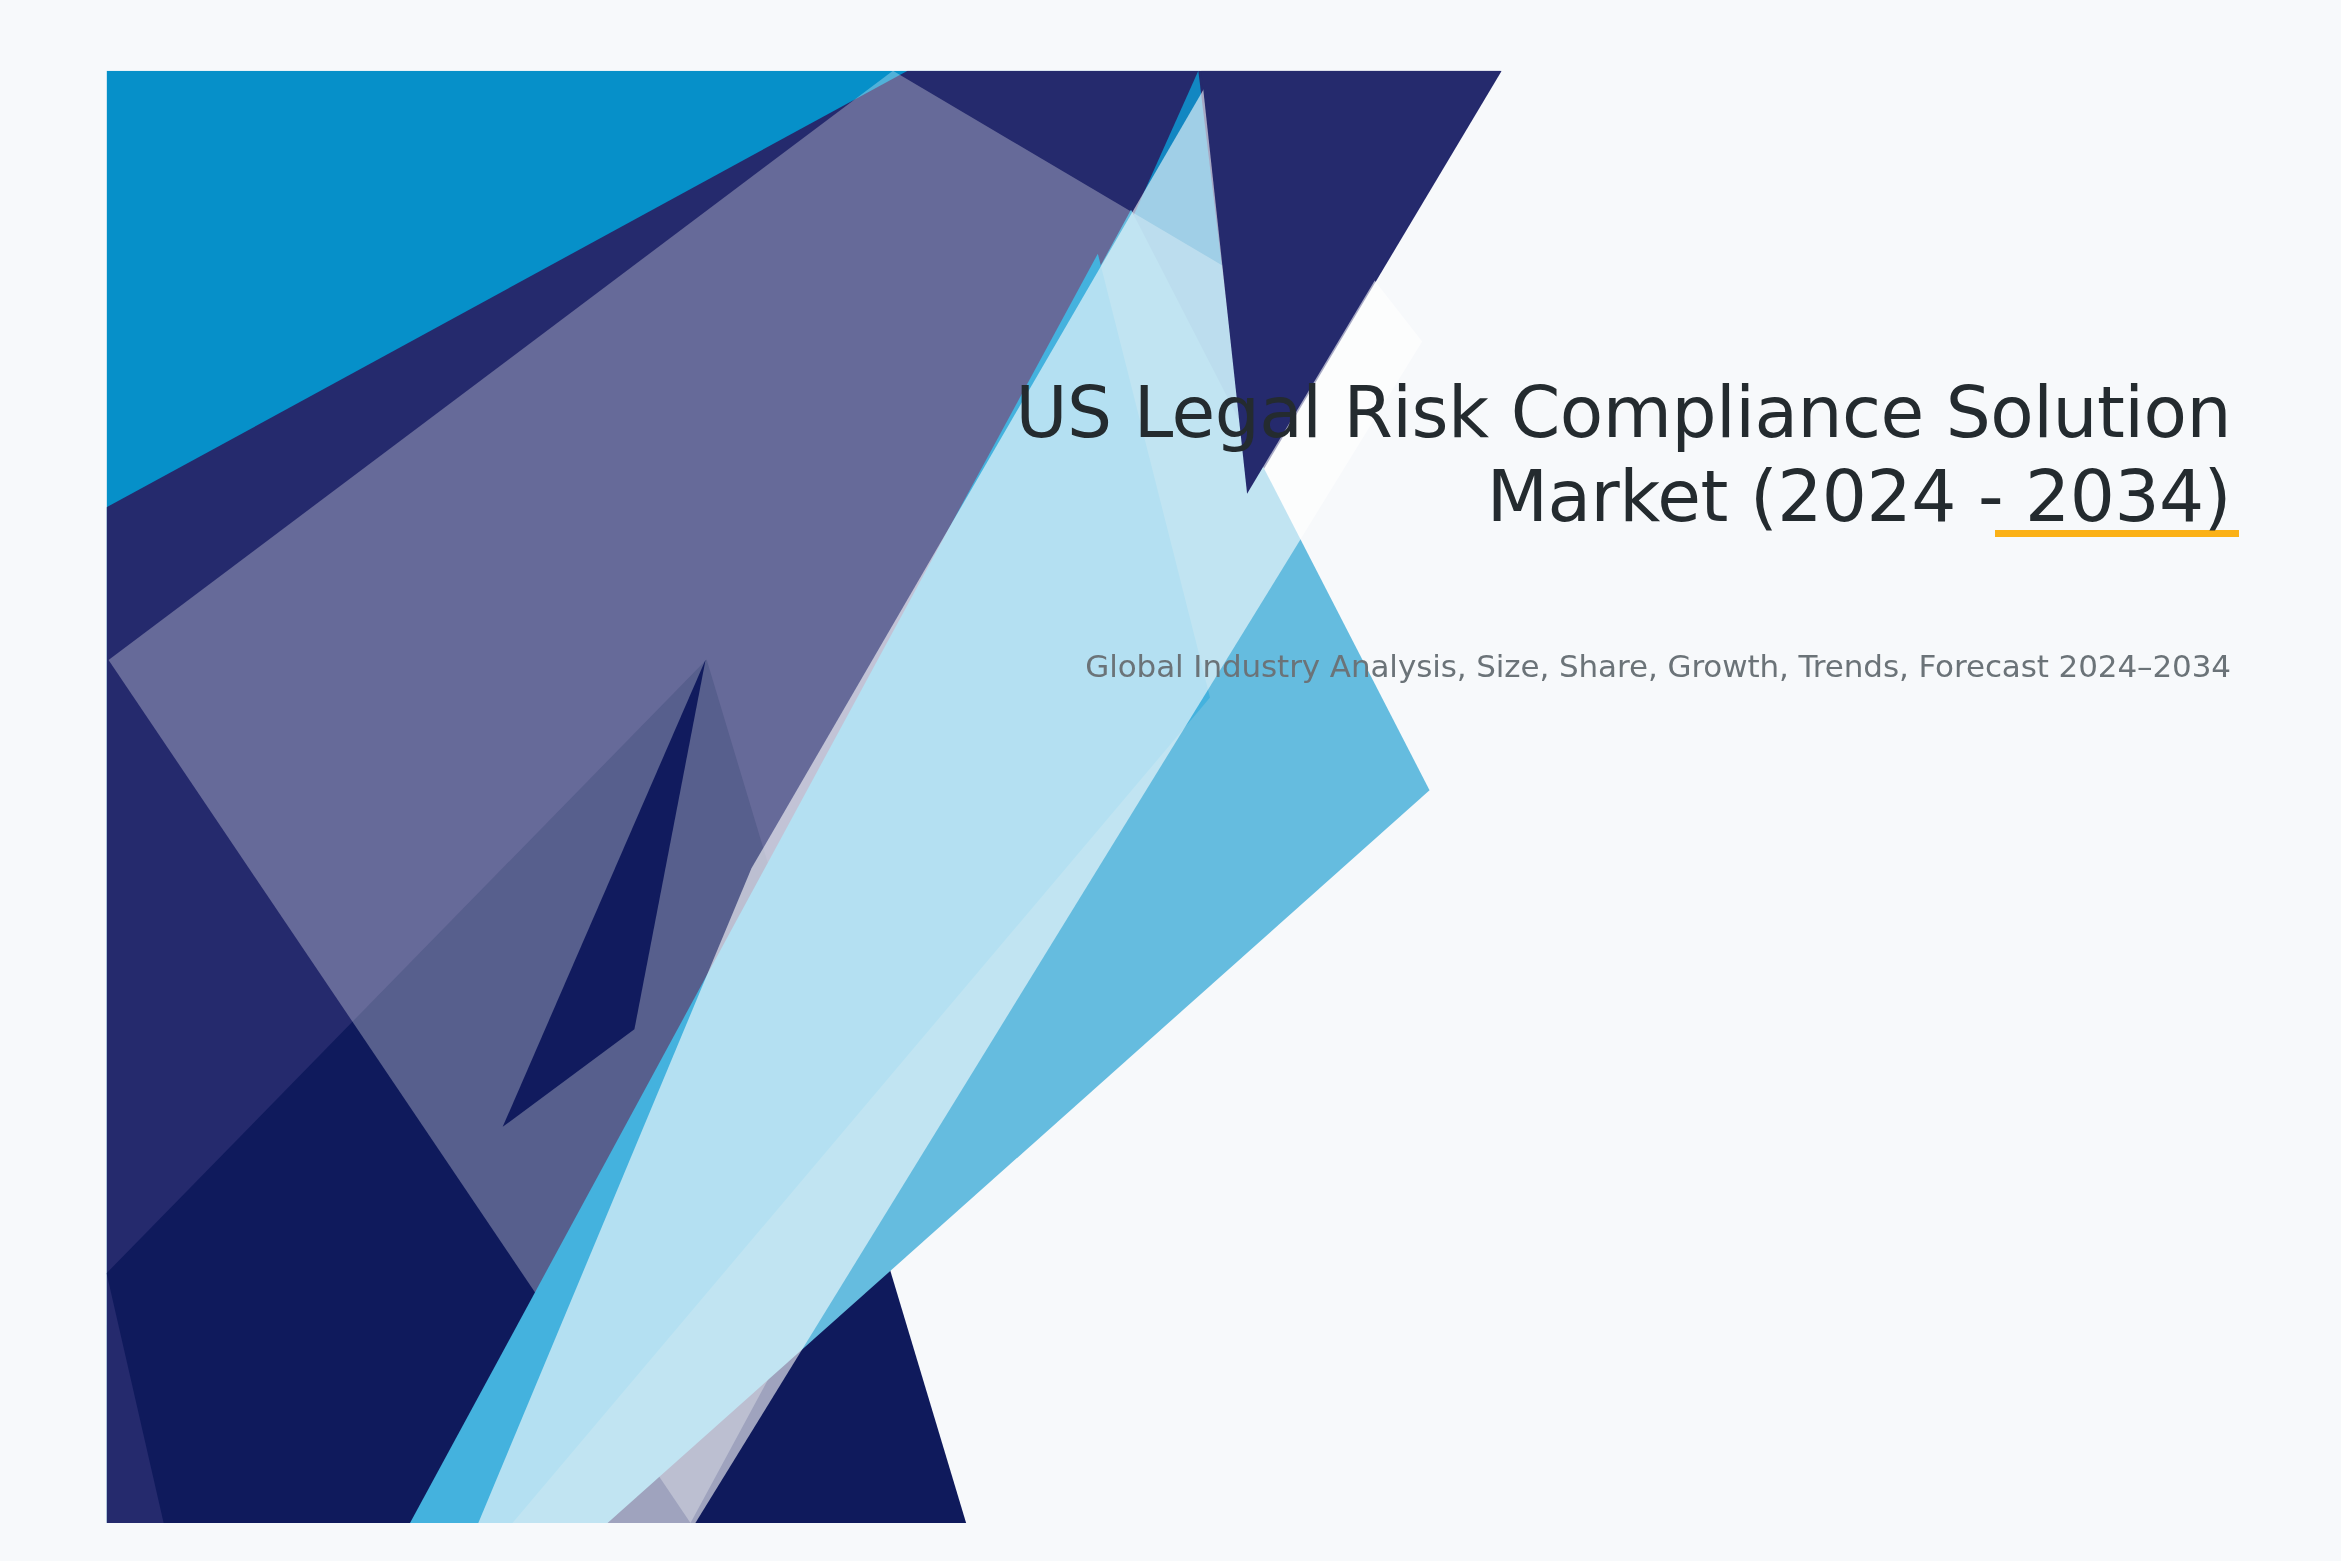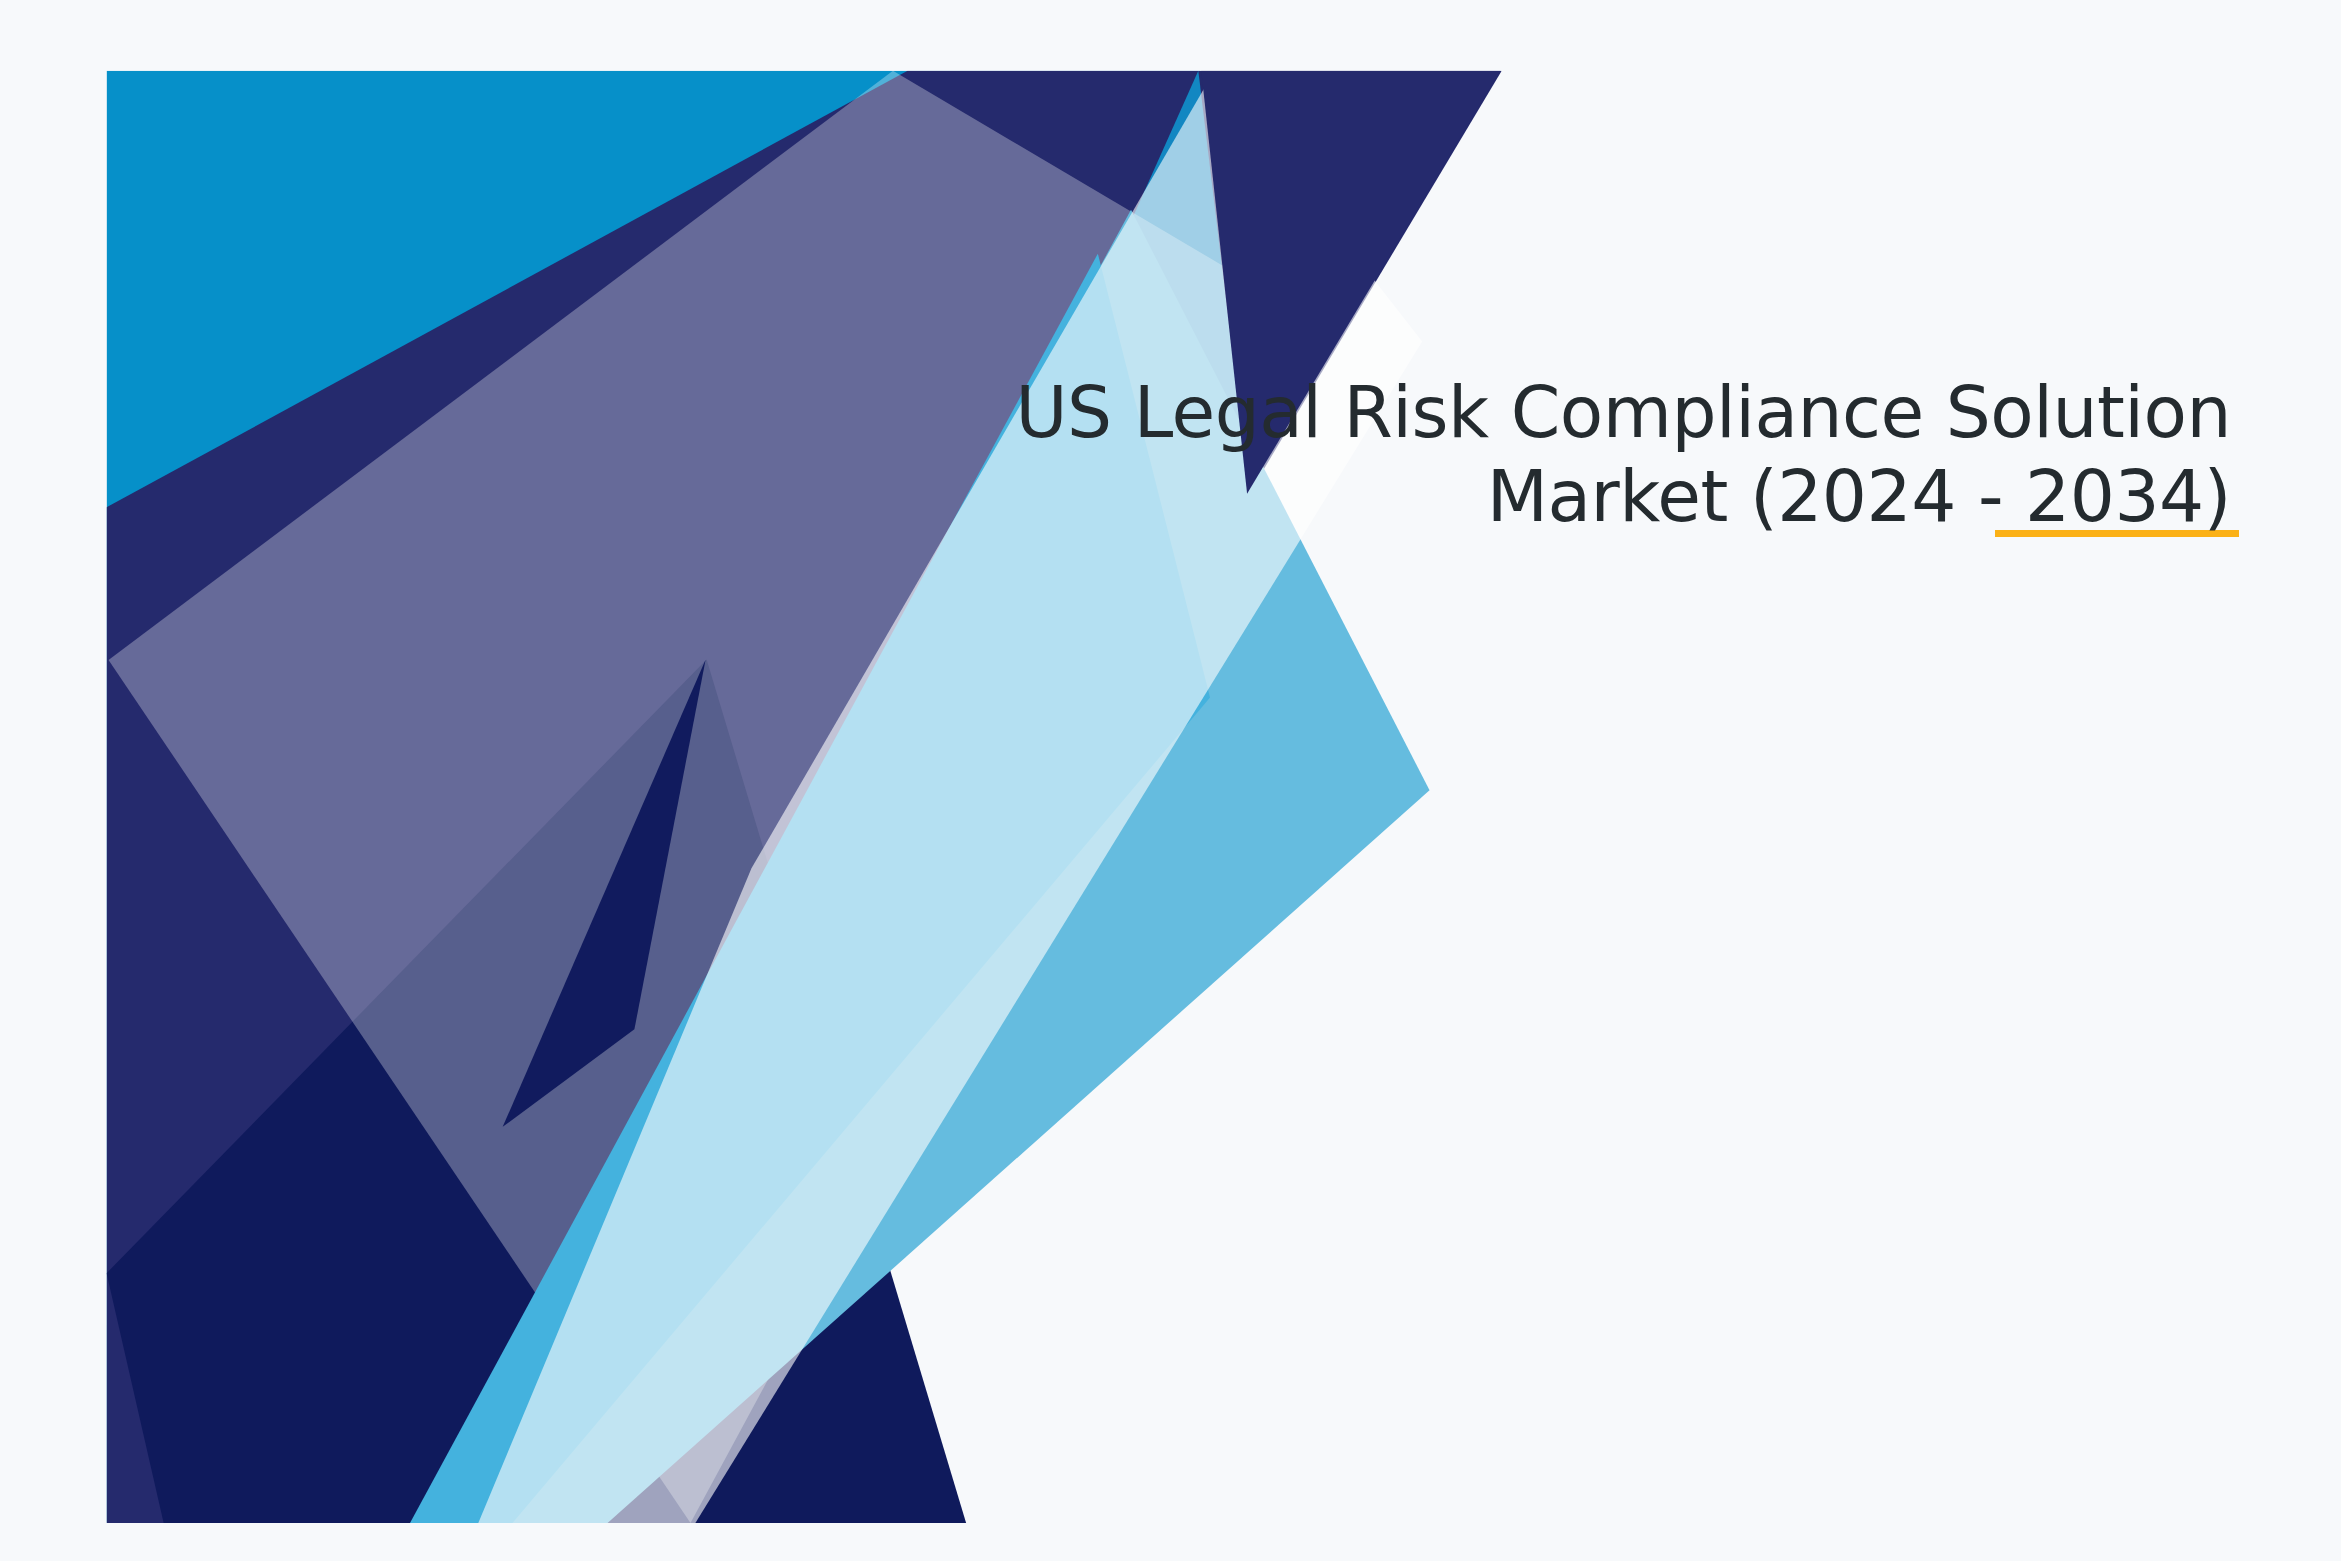--- a/index.html
+++ b/index.html
@@ -125,17 +125,18 @@
     </svg>
   </div>
 
   <div class="text-block">
 
     <div class="title-wrap">
       <div class="title-accent-bar"></div>
       <h1 class="report-title">US Legal Risk Compliance Solution Market (2024 - 2034)</h1>
     </div>
 
+    <p class="report-subtitle">Global Industry Analysis, Size, Share, Growth, Trends, Forecast 2024–2034</p>
 
   </div>
 
 </div>
 
 
 </body></html>

